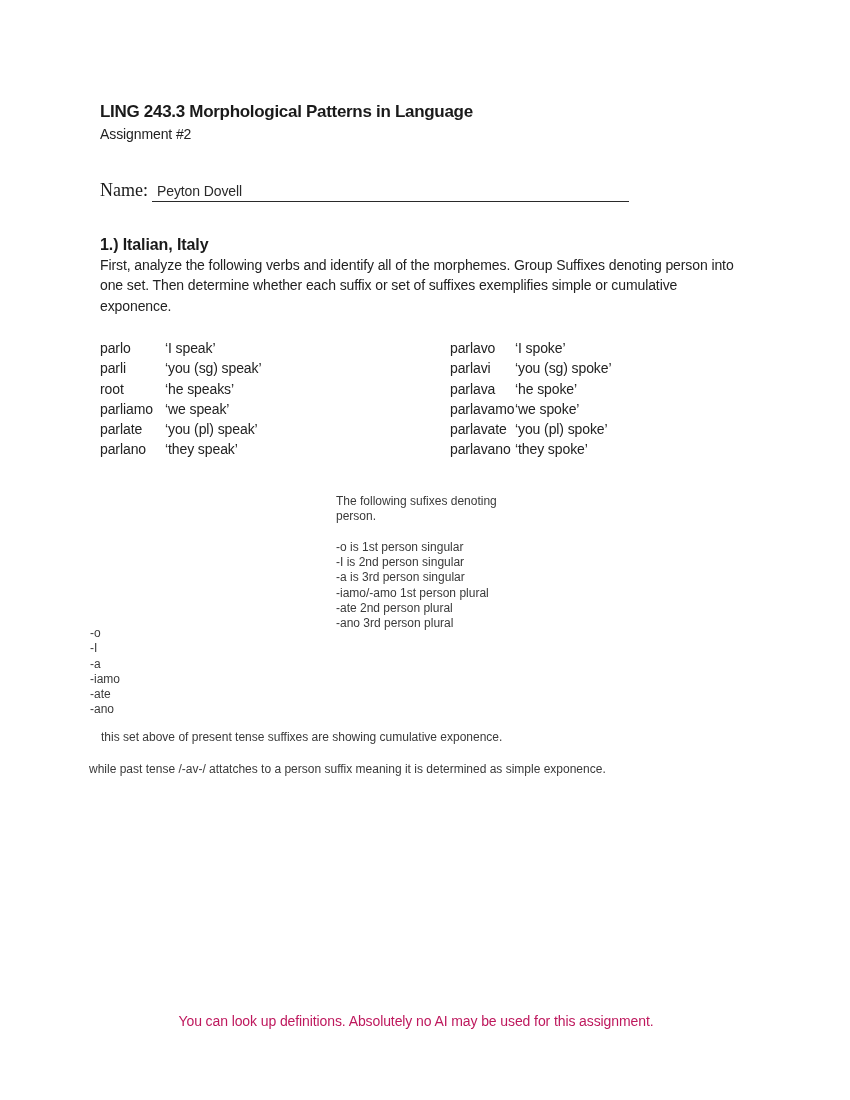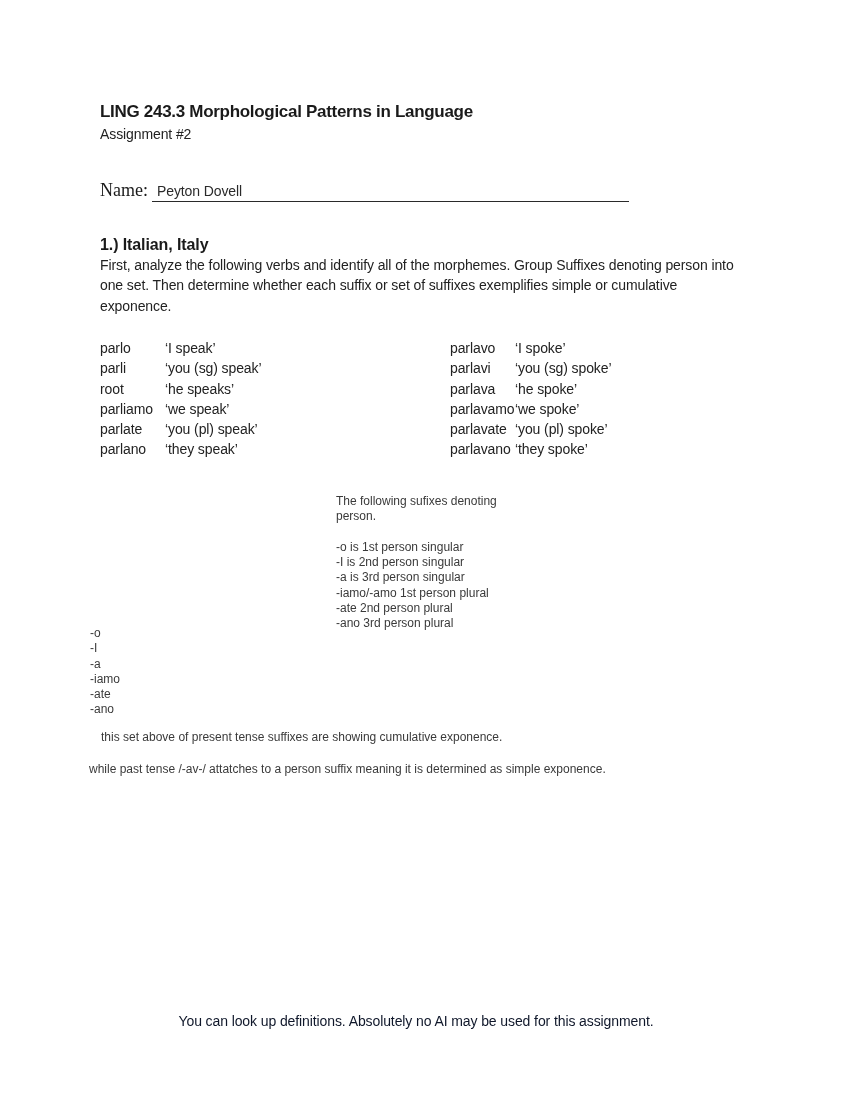--- a/index.html
+++ b/index.html
@@ -57,21 +57,21 @@
 
   
   .footer-note {
     position: absolute;
     left: 0;
     top: 1013px;
     width: 832px;
     text-align: center;
     font-size: 14px;
     letter-spacing: -0.1px;
-    color: #0f172a;
+    color: #be185d;
   }
 </style>
 </head>
 <body>
 
 <div class="page">
 
   <div class="header">
     <h1 class="course-title">LING 243.3 Morphological Patterns in Language</h1>
     <div class="doc-line">Assignment #2</div>

